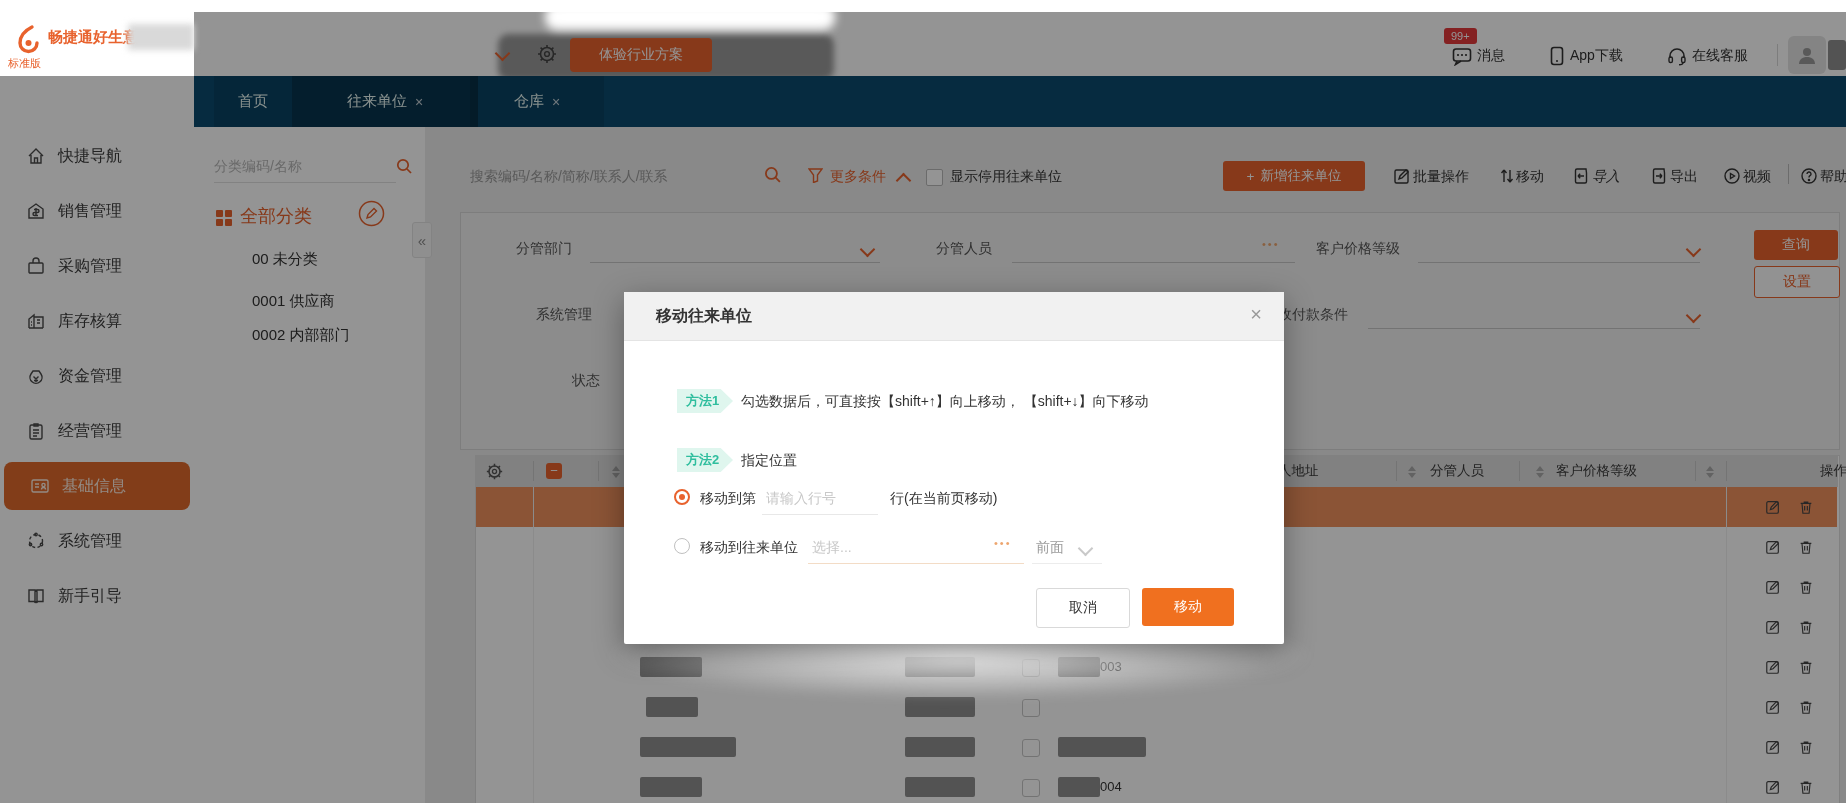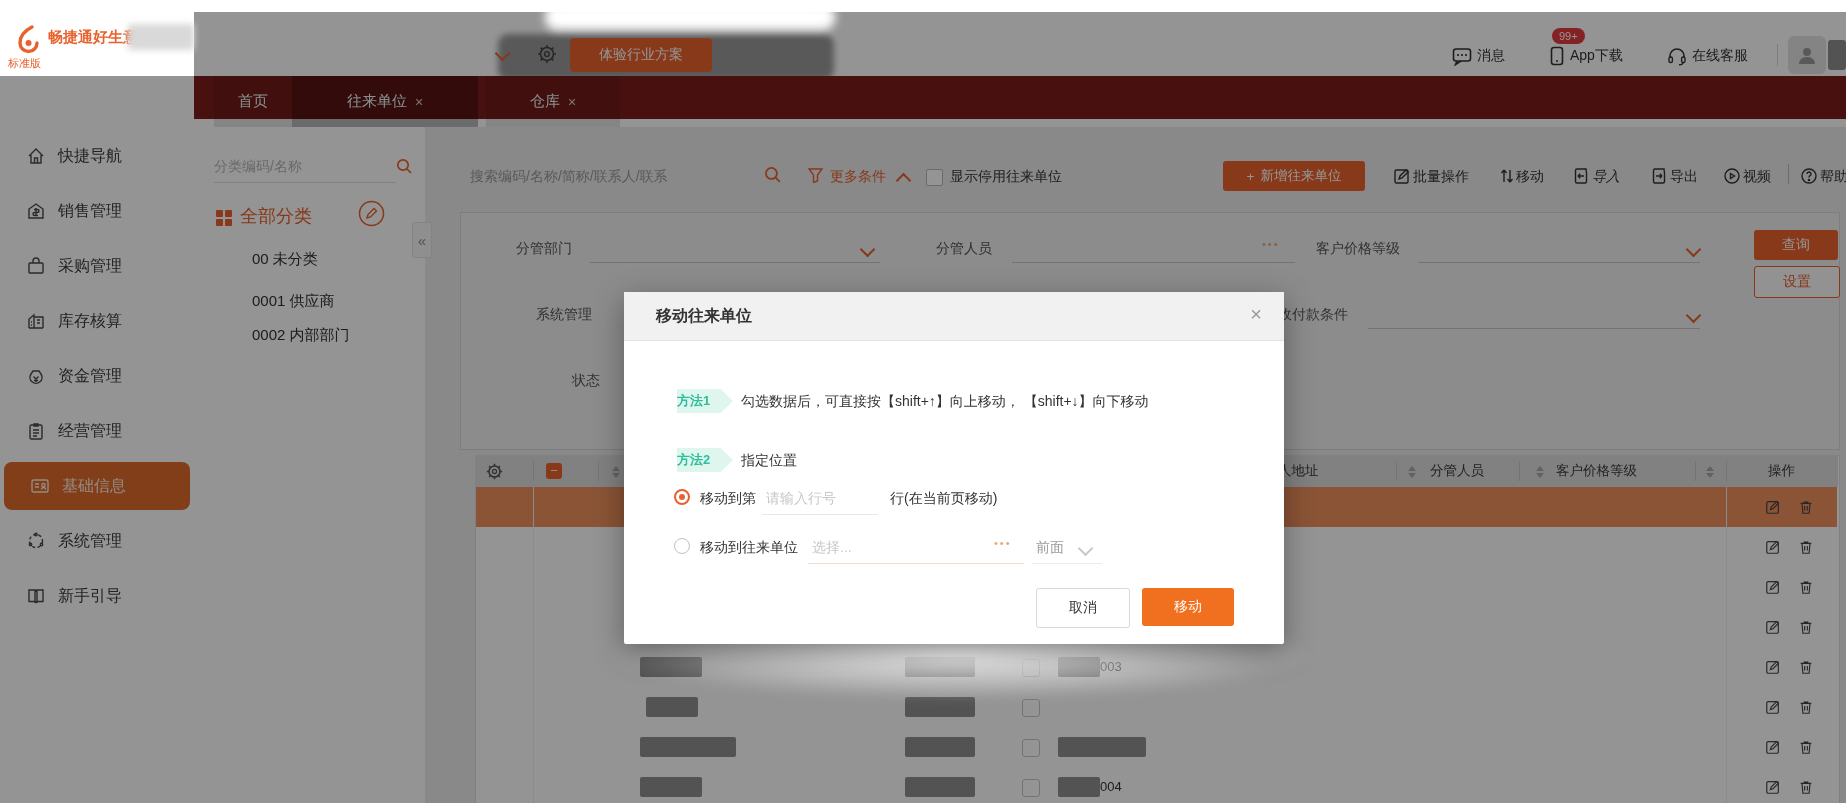--- a/index.html
+++ b/index.html
@@ -9,31 +9,31 @@
   .txt{white-space:nowrap;}
   
   #top-strip{left:0;top:0;width:1846px;height:12px;background:#ffffff;z-index:55;}
   #hdr{left:0;top:12px;width:1846px;height:64px;background:#ffffff;z-index:1;}
   #logo-box{left:0;top:12px;width:194px;height:64px;background:#ffffff;z-index:60;}
   .brand{color:#e8622d;font-weight:bold;}
   #hdr .h-ic{width:20px;height:20px;}
   .hbtn{font-size:14px;color:#333;}
   #exp-btn{left:570px;top:26px;width:142px;height:34px;background:#e8622d;color:#fff;border-radius:4px;
            display:flex;align-items:center;justify-content:center;font-size:14px;}
-  #msg-badge{left:1552px;top:16px;background:#e4393c;color:#fff;font-size:11px;border-radius:8px;
+  #msg-badge{left:1444px;top:16px;background:#e4393c;color:#fff;font-size:11px;border-radius:3px;
              padding:2px 7px;z-index:5;}
   #avatar{left:1788px;top:24px;width:38px;height:38px;background:#e3e3e3;border-radius:6px;
           display:flex;align-items:center;justify-content:center;}
   .redact{background:#8f8f8f;border-radius:3px;}
   #hdr-redact{left:498px;top:22px;width:336px;height:46px;background:#9a9a9a;border-radius:10px;filter:blur(3px);}
   #hdr-underline{left:500px;top:67px;width:360px;height:1px;background:#c9c9c9;}
   #white-smudge{left:545px;top:4px;width:290px;height:26px;background:#fff;border-radius:12px;filter:blur(5px);z-index:60;}
   .chev{width:9px;height:9px;border-left:2px solid #e8622d;border-bottom:2px solid #e8622d;transform:rotate(-45deg);}
   
-  #tabbar{left:194px;top:76px;width:1652px;height:43px;background:#7f1d1d;z-index:1;}
+  #tabbar{left:194px;top:76px;width:1652px;height:51px;background:#0c4a6e;z-index:1;}
   .tab{position:absolute;top:0;height:51px;display:flex;align-items:center;justify-content:center;
        color:#e8f7f3;font-size:15px;gap:8px;}
   .tab.shade{background:rgba(0,0,0,0.10);}
   .tab.active{background:rgba(0,0,0,0.28);}
   .tab .x{font-size:14px;color:rgba(255,255,255,.75);}
   
   #sidebar{left:0;top:76px;width:194px;height:727px;background:#ffffff;z-index:1;}
   .side-item{position:absolute;left:0;width:194px;height:48px;display:flex;align-items:center;
              font-size:16px;color:#3d3d3d;}
   .side-item .ic{position:absolute;left:26px;width:20px;height:20px;}
@@ -87,21 +87,21 @@
   
   #dim{left:0;top:12px;width:1846px;height:791px;background:rgba(0,0,0,0.42);z-index:50;}
   #modal-glow{left:600px;top:612px;width:720px;height:88px;z-index:90;filter:blur(6px);
       background:radial-gradient(ellipse at center,rgba(255,255,255,.9) 0%,rgba(255,255,255,0) 70%);}
   #modal{left:624px;top:292px;width:660px;height:352px;background:#fff;border-radius:2px;z-index:100;
          box-shadow:0 8px 30px rgba(0,0,0,.35);}
   #modal-head{position:absolute;left:0;top:0;width:660px;height:48px;background:#f1f1f1;border-bottom:1px solid #e4e4e4;}
   #modal-title{position:absolute;left:32px;top:14px;font-size:16px;font-weight:bold;color:#333;}
   #modal-close{position:absolute;right:22px;top:11px;font-size:20px;color:#999;}
   .mbadge{position:absolute;left:53px;width:56px;height:24px;background:#dff6ee;color:#2fbe9e;font-size:13px;
-          font-weight:bold;display:flex;align-items:center;box-sizing:border-box;
+          font-weight:bold;display:flex;align-items:center;padding-left:9px;box-sizing:border-box;
           clip-path:polygon(0 0,78% 0,100% 50%,78% 100%,0 100%);}
   .mtext{position:absolute;left:117px;font-size:14px;color:#333;}
   .radio{position:absolute;left:50px;width:16px;height:16px;border-radius:50%;box-sizing:border-box;}
   .radio.on{border:2px solid #e8622d;}
   .radio.on i{position:absolute;left:3px;top:3px;width:6px;height:6px;border-radius:50%;background:#e8622d;}
   .radio.off{border:1px solid #c0c0c0;}
   .m-lbl{position:absolute;font-size:14px;color:#333;}
   .m-ph{position:absolute;font-size:14px;color:#c8c8c8;}
   .m-line{position:absolute;height:1px;}
   #btn-cancel{position:absolute;left:412px;top:296px;width:92px;height:38px;background:#fff;border:1px solid #d9d9d9;
@@ -176,21 +176,21 @@
 <div id="white-smudge" class="abs"></div>
 
 <div id="tabbar" class="abs">
     <div class="tab shade" style="left: 20px; width: 78px;">
       <span>首页</span>
     </div>
     <div class="tab active" style="left: 98px; width: 186px;">
       <span>往来单位</span>
       <span class="x">×</span>
     </div>
-    <div class="tab shade" style="left: 292px; width: 134px; align-items: center;">
+    <div class="tab shade" style="left: 276px; width: 134px; align-items: center;">
       <span>仓库</span>
       <span class="x">×</span>
     </div>
   </div>
 
 <div id="sidebar" class="abs">
     <div class="side-item" style="top: 56px;">
       <span class="ic">
         <svg width="20" height="20" viewBox="0 0 20 20" stroke="#4a4a4a" stroke-width="1.4" fill="none">
           <path d="M3 10L10 3l7 7M5 9v8h10V9M8.5 17v-5h3v5" fill="none"></path>
@@ -356,21 +356,21 @@
 <span class="th txt" style="left:1430px;">分管人员</span>
 <span class="sort abs" style="left:1536px;top:466px;z-index:4;">
     <i class="up"></i>
     <i class="dn"></i>
   </span>
 <span class="th txt" style="left:1556px;">客户价格等级</span>
 <span class="sort abs" style="left:1706px;top:466px;z-index:4;">
     <i class="up"></i>
     <i class="dn"></i>
   </span>
-<span class="th txt" style="left:1768px;">操作</span>
+<span class="th txt" style="left:1820px;">操作</span>
 <div class="vline" style="left:533px;top:461px;height:20px;"></div>
 <div class="vline" style="left:598px;top:461px;height:20px;"></div>
 <div class="vline" style="left:640px;top:461px;height:20px;"></div>
 <div class="vline" style="left:1396px;top:461px;height:20px;"></div>
 <div class="vline" style="left:1519px;top:461px;height:20px;"></div>
 <div class="vline" style="left:1695px;top:461px;height:20px;"></div>
 <div class="vline" style="left:1726px;top:461px;height:20px;"></div>
 <div id="tbody">
     <div class="row sel" style="top: 487px;">
       <span class="no">1</span>

